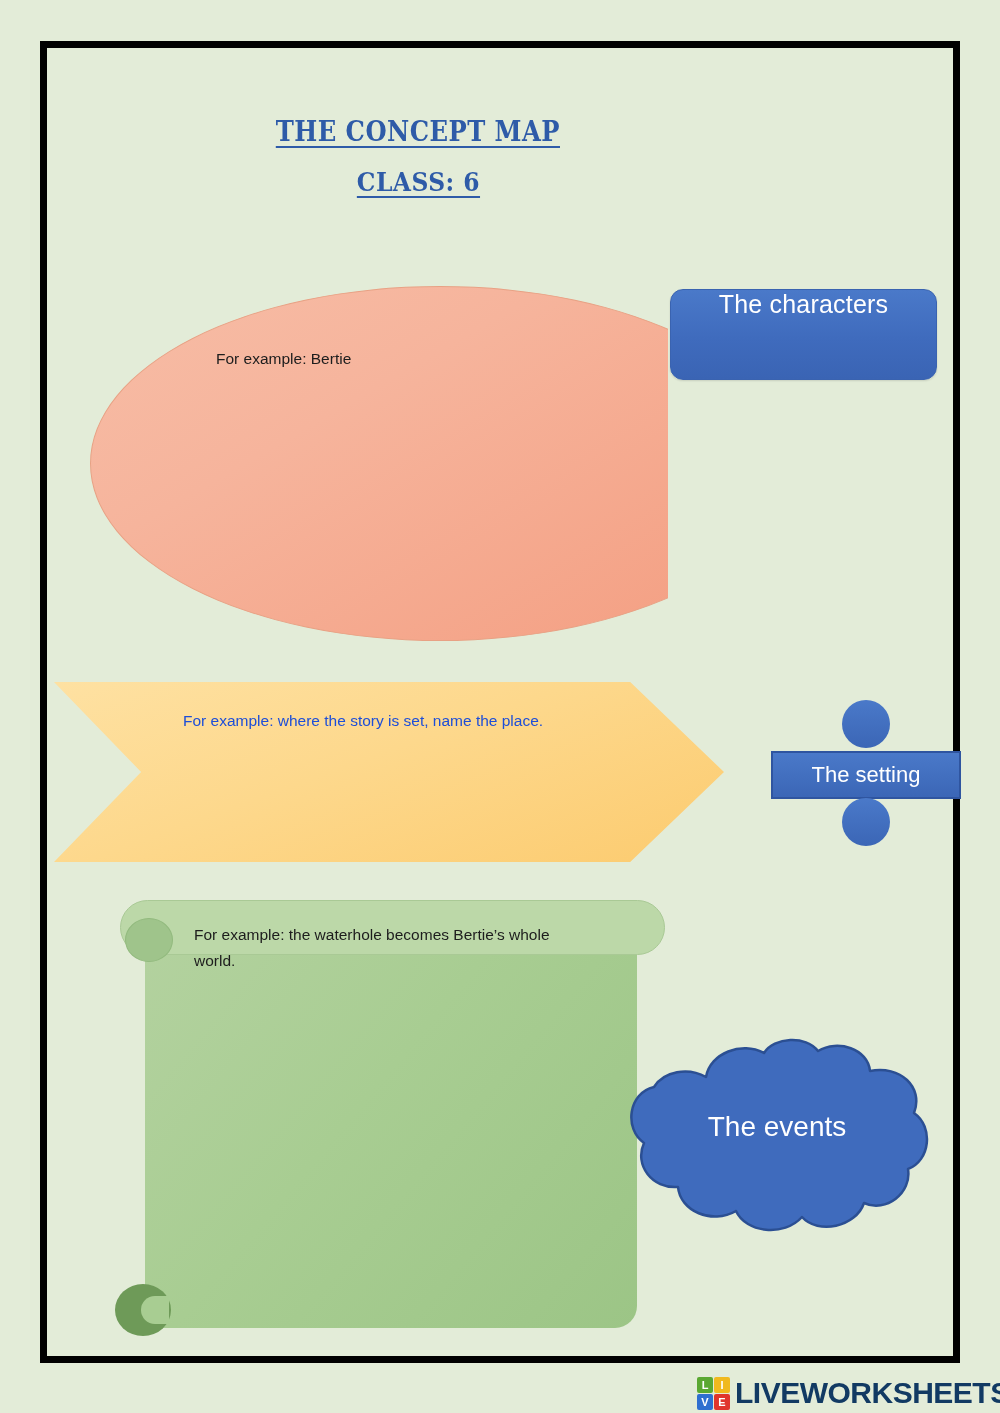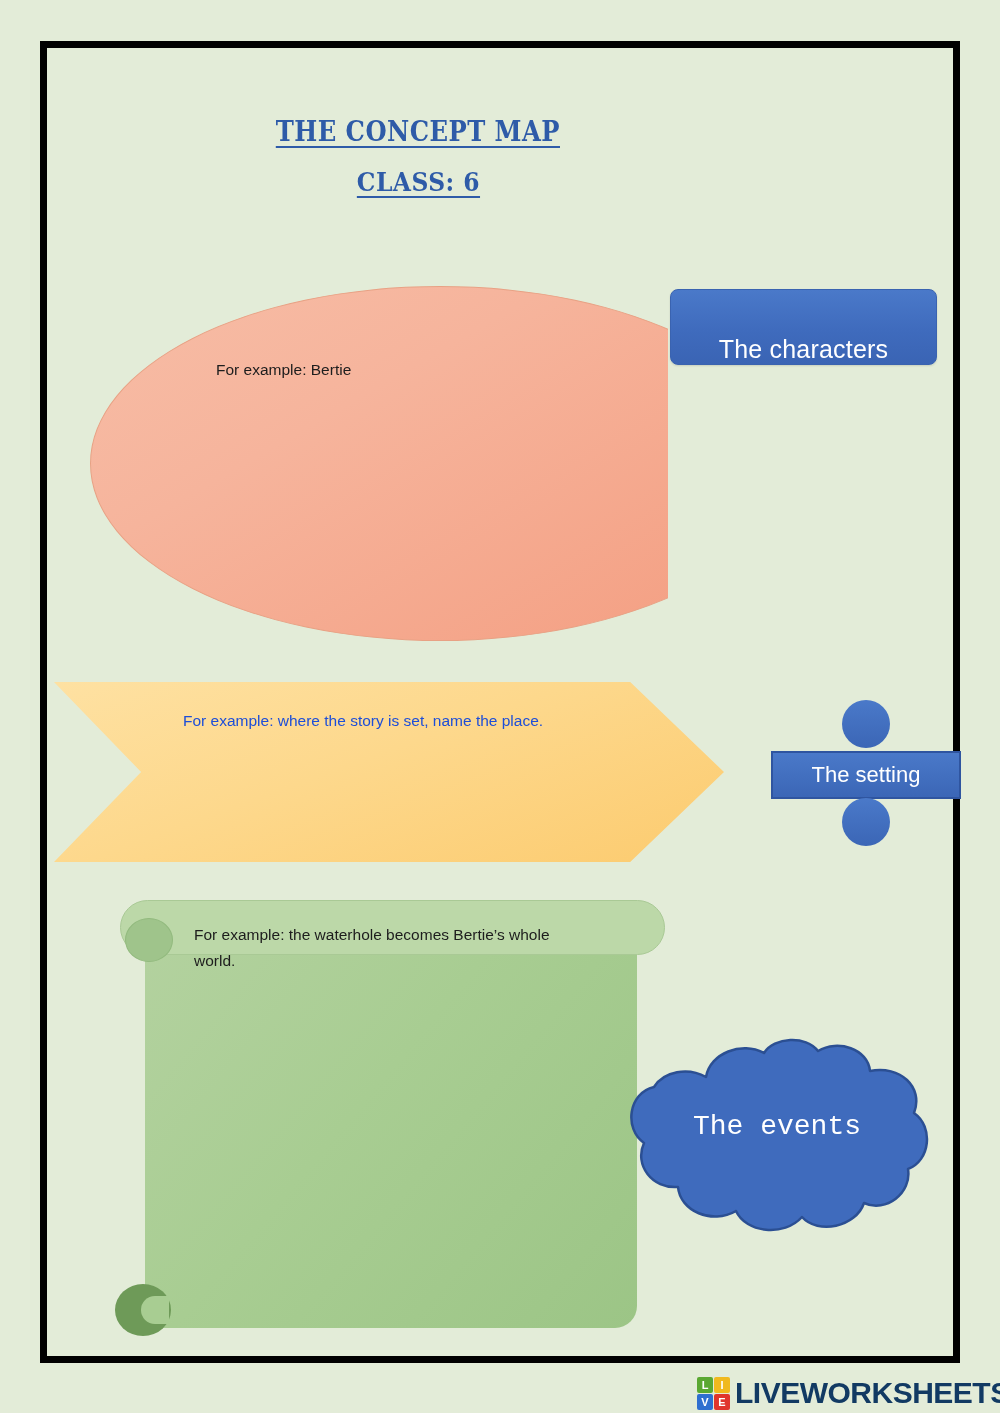--- a/index.html
+++ b/index.html
@@ -75,40 +75,40 @@
     width: 700px;
     height: 355px;
     border-radius: 50% / 50%;
     background: linear-gradient(150deg, #f7bda6 0%, #f6b49c 35%, #f49d80 100%);
     border: 1px solid #e8a184;
     box-sizing: border-box;
   }
   #characters-example {
     position: absolute;
     left: 216px;
-    top: 359px;
+    top: 348px;
     width: 430px;
     font-size: 15.5px;
     color: #1d1d1d;
     line-height: 1.45;
   }
 
   
   #characters-label {
     position: absolute;
     left: 670px;
     top: 289px;
     width: 267px;
-    height: 76px;
-    border-radius: 8px;
+    height: 91px;
+    border-radius: 13px;
     background: linear-gradient(180deg, #4a79c9 0%, #3f6bbd 55%, #3a64b4 100%);
     border: 1px solid #3a63b0;
     box-sizing: border-box;
     display: flex;
-    align-items: flex-end;
+    align-items: flex-start;
     justify-content: center;
     box-shadow: 0 1px 2px rgba(0,0,0,0.12);
   }
   #characters-label-text {
     color: #ffffff;
     font-size: 25px;
     letter-spacing: 0.2px;
   }
 
   
@@ -245,21 +245,20 @@
   }
   #events-cloud svg { display: block; width: 318px; height: 205px; }
   #events-label-text {
     position: absolute;
     left: 0;
     top: 76px;
     width: 318px;
     text-align: center;
     color: #ffffff;
     font-size: 28px;
-    font-family: Liberation Mono, monospace;
   }
 
   
   #footer-logo {
     position: absolute;
     left: 697px;
     top: 1374px;
     height: 38px;
     display: flex;
     align-items: center;

